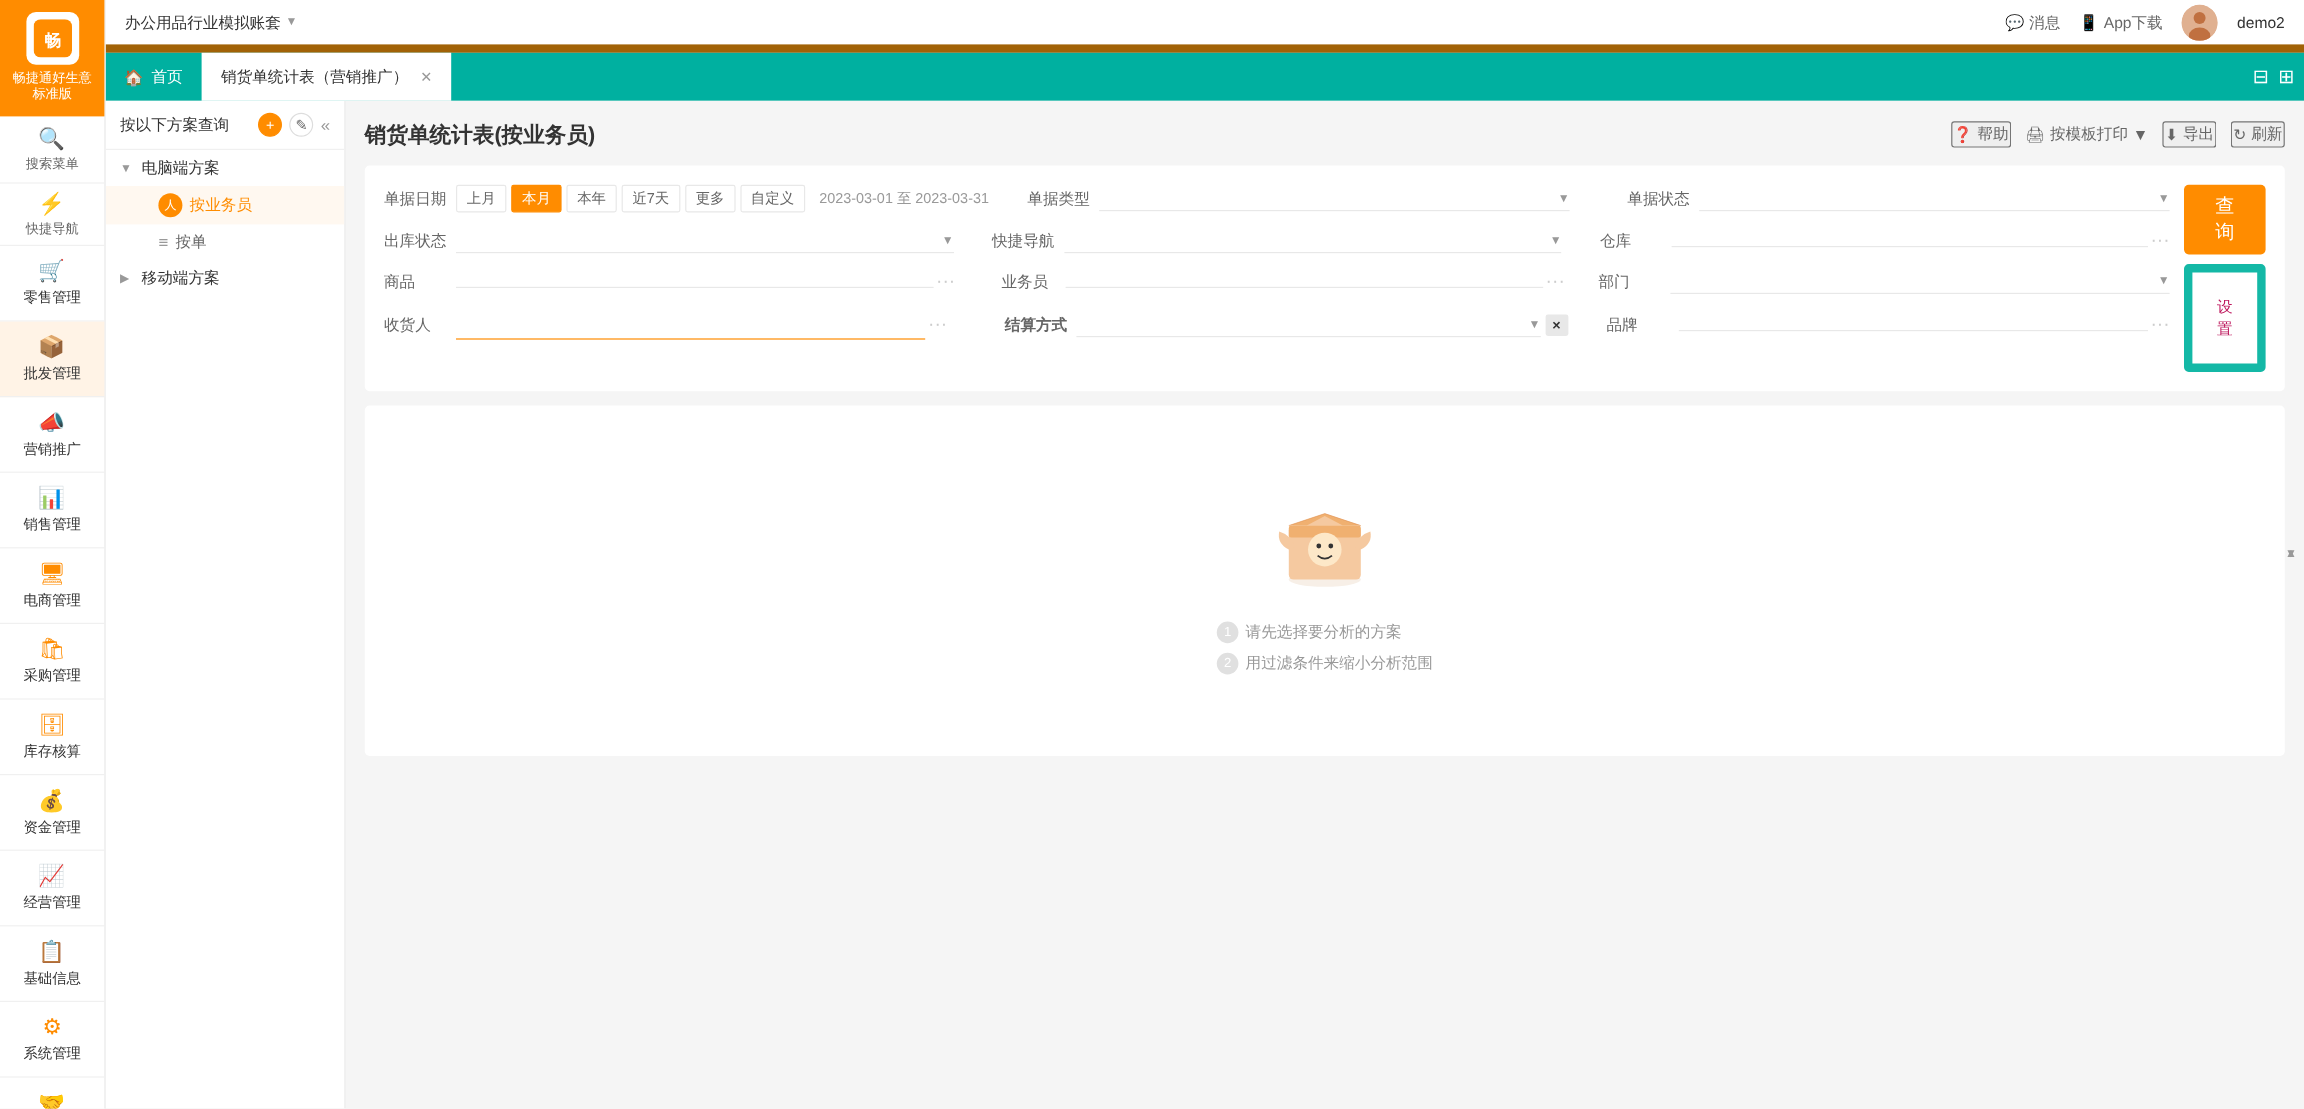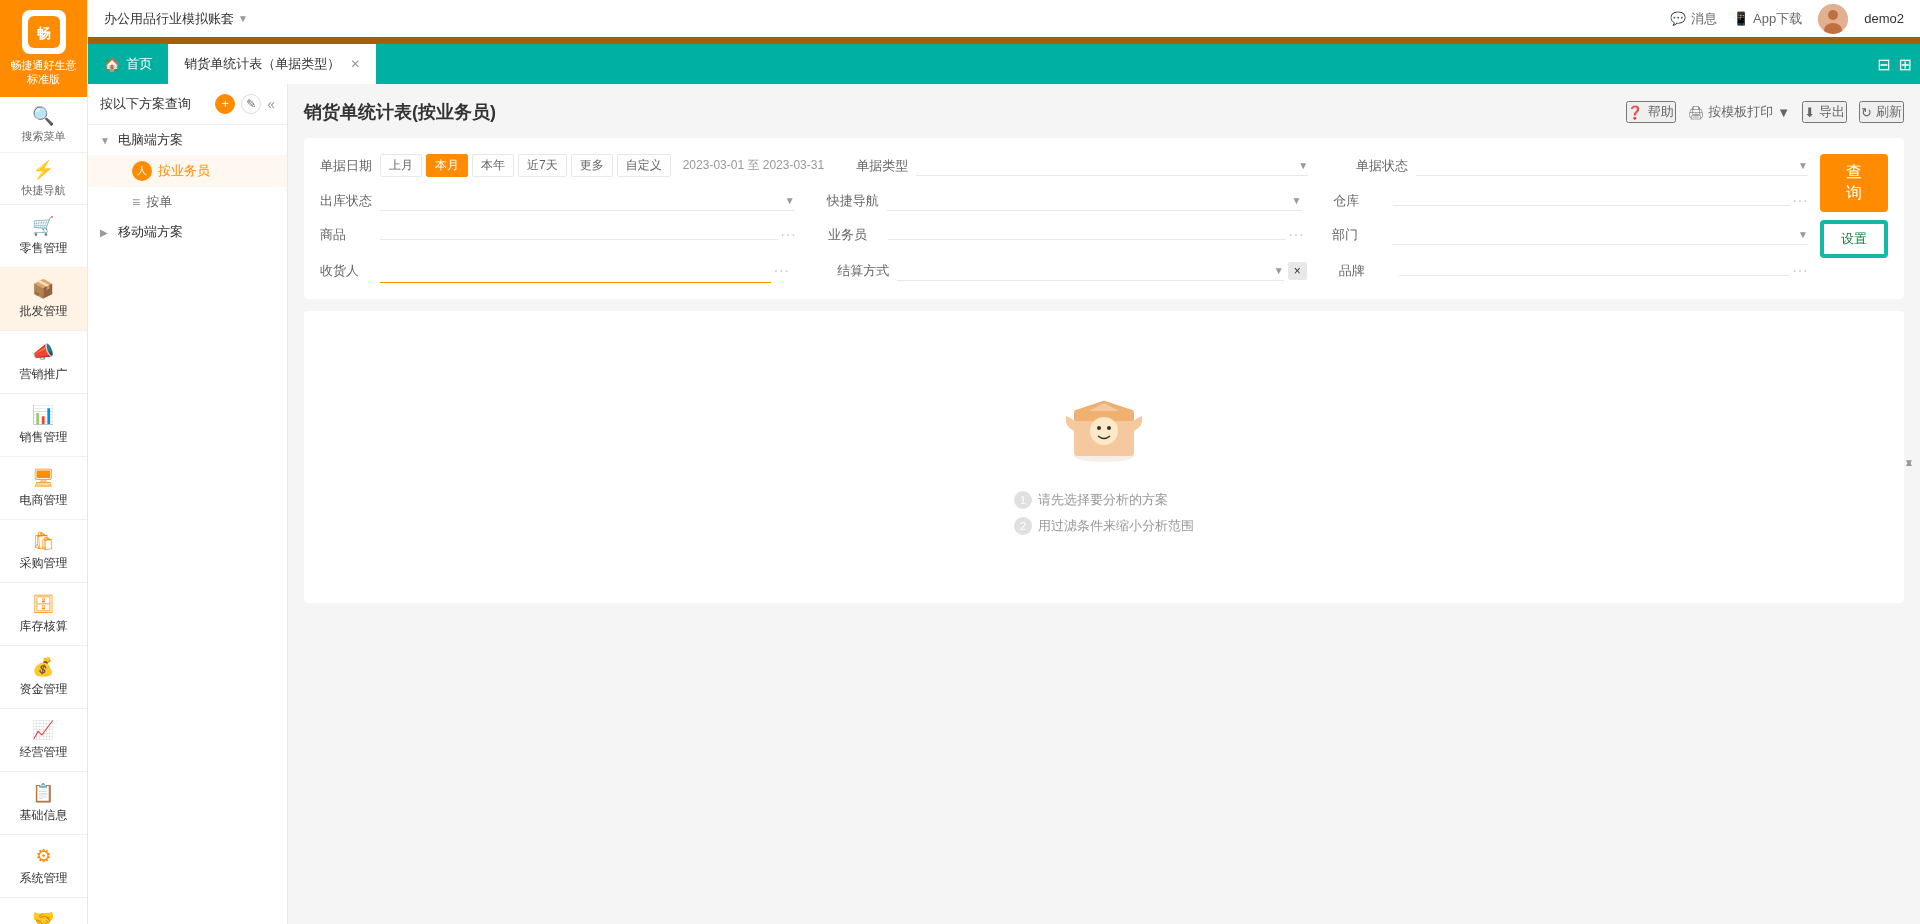--- a/index.html
+++ b/index.html
@@ -91,21 +91,21 @@
     .collapse-more { text-align: center; padding: 8px 0; cursor: pointer; color: #666; font-size: 13px; }
     .collapse-more-icon { margin-right: 4px; }
 
     
     .empty-state { display: flex; flex-direction: column; align-items: center; justify-content: center; padding: 60px 0; }
     .empty-state-img { width: 100px; height: 100px; margin-bottom: 20px; }
     .empty-hints { text-align: left; }
     .empty-hint { display: flex; align-items: flex-start; gap: 6px; margin-bottom: 8px; font-size: 13px; color: #999; }
     .hint-num { width: 18px; height: 18px; border-radius: 50%; background: #e0e0e0; display: flex; align-items: center; justify-content: center; font-size: 11px; color: #fff; flex-shrink: 0; }
     .query-btn { background: #ff8c00; color: #fff; border: none; border-radius: 4px; padding: 8px 20px; font-size: 16px; cursor: pointer; }
-    .settings-btn { background: #fff; color: #15803d; border: 4px solid #14b8a6; border-radius: 4px; padding: 6px 16px; font-size: 13px; cursor: pointer; }
+    .settings-btn { background: #fff; color: #be185d; border: 7px solid #14b8a6; border-radius: 4px; padding: 20px 16px; font-size: 13px; cursor: pointer; }
     .filter-area { flex: 1; }
     .action-area { width: 80px; flex-shrink: 0; padding-left: 12px; display: flex; flex-direction: column; gap: 8px; justify-content: flex-start; padding-top: 0; }
   </style>
 </head>
 <body>
 
 <div class="sidebar">
   <div class="sidebar-logo">
     <div class="sidebar-logo-icon">
       <svg viewBox="0 0 32 32" fill="none">
@@ -219,21 +219,21 @@
       <span class="header-username">demo2</span>
     </div>
   </div>
 
   <div class="tab-bar">
     <div class="tab-item home">
       <span>🏠</span>
       <span>首页</span>
     </div>
     <div class="tab-item active">
-      <span>销货单统计表（单据类型）</span>
+      <span>销货单统计表（营销推广）</span>
       <span class="tab-close">✕</span>
     </div>
     <div class="tab-expand">
       <span class="tab-expand-icon">⊟</span>
       <span class="tab-expand-icon">⊞</span>
     </div>
   </div>
 
   <div class="content">
 
@@ -359,21 +359,21 @@
             </div>
 
             <div class="filter-row">
               <div class="filter-item" style="flex:1;margin-right:32px;">
                 <span class="filter-label">商品</span>
                 <div style="flex:1;display:flex;align-items:center;">
                   <span style="flex:1;border-bottom:1px solid #e8e8e8;padding:4px 0;"></span>
                   <span class="filter-dots">···</span>
                 </div>
               </div>
-              <div class="filter-item" style="flex:1;margin-right:28px;">
+              <div class="filter-item" style="flex:1;margin-right:28px;text-align:center;">
                 <span class="filter-label">业务员</span>
                 <div style="flex:1;display:flex;align-items:center;">
                   <span style="flex:1;border-bottom:1px solid #e8e8e8;padding:4px 0;"></span>
                   <span class="filter-dots">···</span>
                 </div>
               </div>
               <div class="filter-item" style="flex:1;">
                 <span class="filter-label">部门</span>
                 <div style="flex:1;">
                   <div class="filter-select">
@@ -385,21 +385,21 @@
             </div>
 
             <div class="filter-row">
               <div class="filter-item" style="flex:1;margin-right:48px;">
                 <span class="filter-label">收货人</span>
                 <div style="flex:1;display:flex;align-items:center;">
                   <input class="filter-input" type="text" style="border-bottom: 1px solid rgb(255, 140, 0);">
                   <span class="filter-dots">···</span>
                 </div>
               </div>
-              <div class="filter-item" style="flex:1;margin-right:32px;">
+              <div class="filter-item" style="flex:1;margin-right:32px;font-weight:bold;">
                 <span class="filter-label">结算方式</span>
                 <div style="flex:1;display:flex;align-items:center;">
                   <div class="filter-select" style="flex:1;">
                     <span class="filter-select-text"></span>
                     <span class="filter-select-arrow">▼</span>
                   </div>
                   <span style="background:#e8e8e8;border-radius:2px;padding:2px 6px;margin-left:4px;font-size:12px;cursor:pointer;">×</span>
                 </div>
               </div>
               <div class="filter-item" style="flex:1;">

